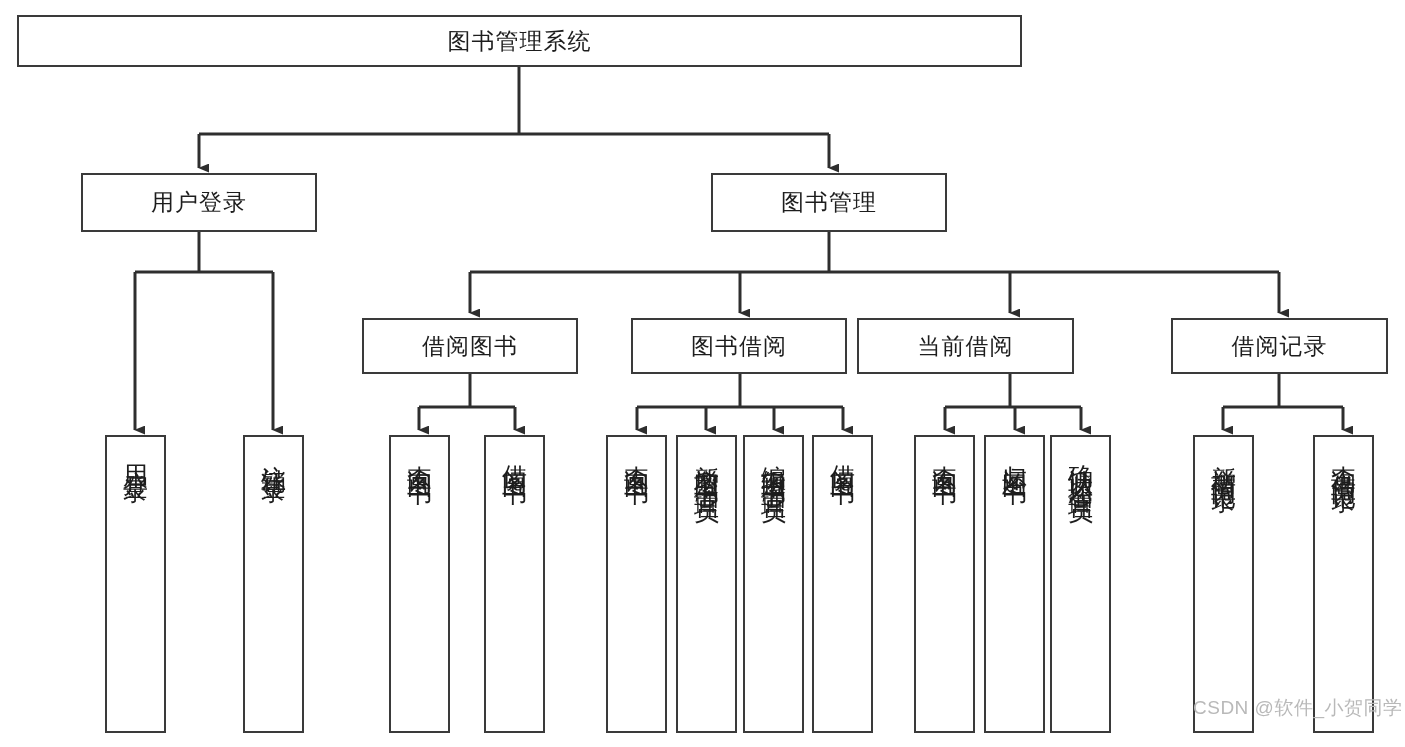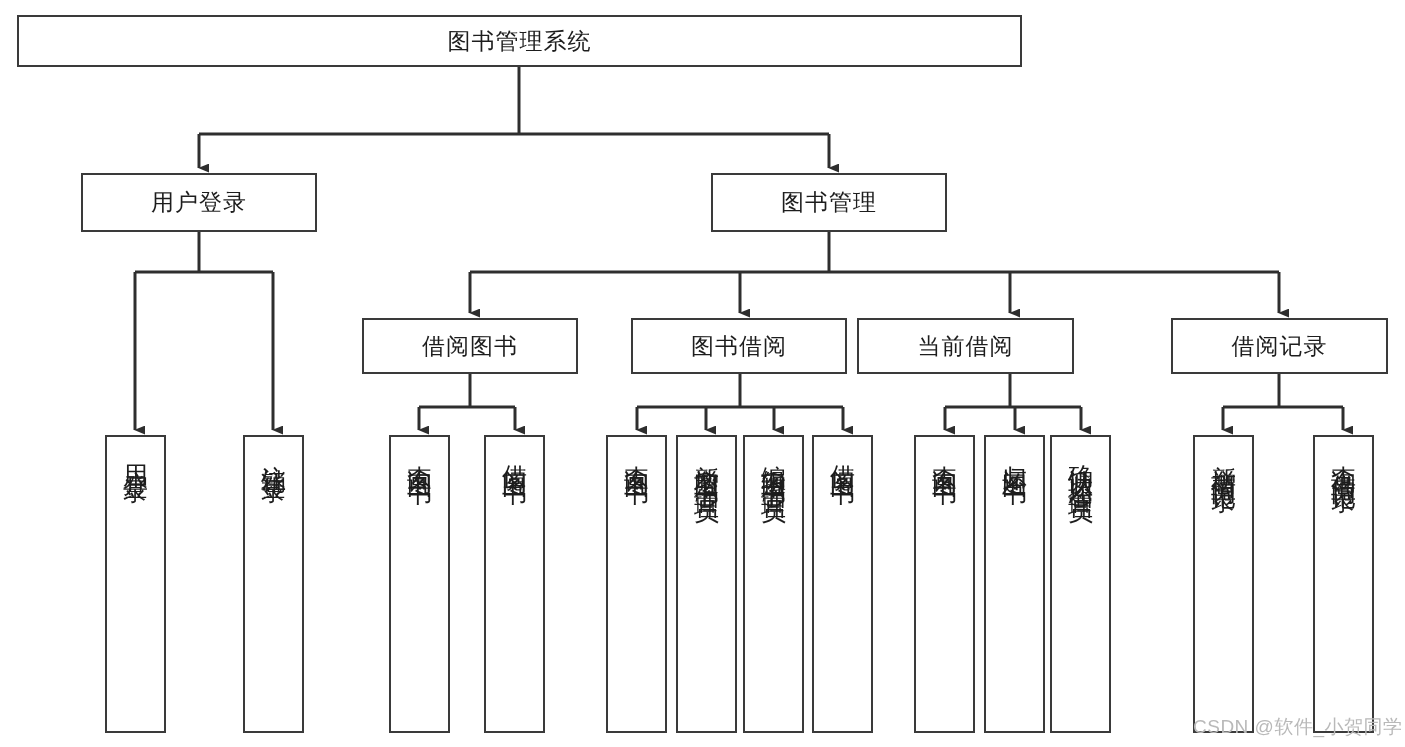--- a/index.html
+++ b/index.html
@@ -183,15 +183,15 @@
     <span class="lbl">确认归还（管理员）</span>
   </div>
 
   <div class="node v-node" style="left:1193px;top:435px;width:61px;height:298px;">
     <span class="lbl">新增借阅记录</span>
   </div>
   <div class="node v-node" style="left:1313px;top:435px;width:61px;height:298px;">
     <span class="lbl">查询借阅记录</span>
   </div>
 
-  <div class="wm" style="left:1193px;top:714px;text-align:center;">CSDN @软件_小贺同学</div>
+  <div class="wm" style="left:1193px;top:695px;text-align:center;">CSDN @软件_小贺同学</div>
 
 </div>
 
 </body></html>

